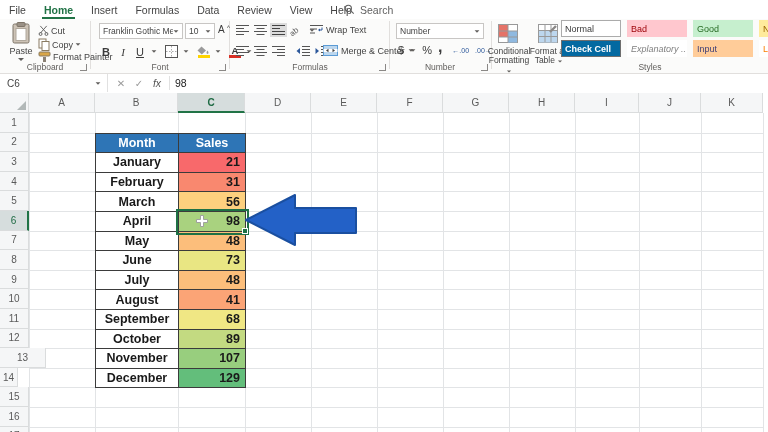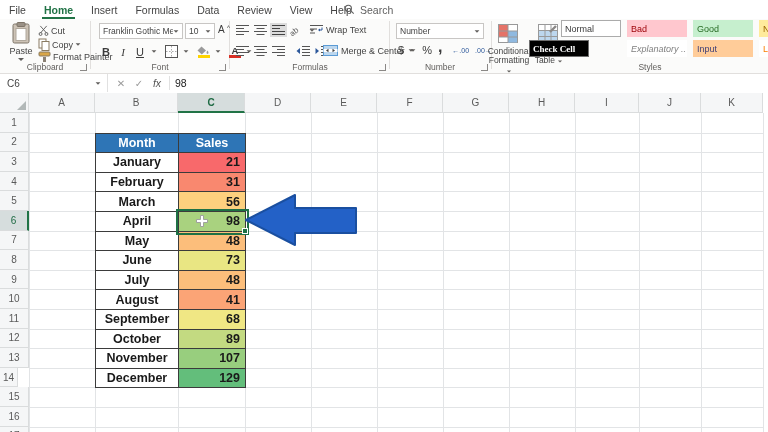--- a/index.html
+++ b/index.html
@@ -296,21 +296,21 @@
       </svg>
     </div>
     <div class="grp-label" style="left:528px;top:27px;width:42px;color:#444;">Format as</div>
     <div class="grp-label" style="left:528px;top:36px;width:42px;color:#444;"><span>Table</span> <span class="tri" style="transform:scale(.7)"></span></div>
     <div id="gallery"></div>
     <div class="grp-label" style="left:620px;top:43px;width:60px;">Styles</div>
   <div class="gal" style="left: 561px; top: 1px; background: rgb(255, 255, 255); color: rgb(59, 59, 59); border-color: rgb(171, 171, 171); font-weight: normal; font-style: normal;">Normal</div>
       <div class="gal" style="left: 627px; top: 1px; background: rgb(255, 199, 206); color: rgb(156, 0, 6); border-color: transparent; font-weight: normal; font-style: normal;">Bad</div>
       <div class="gal" style="left: 693px; top: 1px; background: rgb(198, 239, 206); color: rgb(39, 107, 36); border-color: transparent; font-weight: normal; font-style: normal;">Good</div>
       <div class="gal" style="left: 759px; top: 1px; background: rgb(255, 235, 156); color: rgb(156, 101, 0); border-color: transparent; font-weight: normal; font-style: normal;">Ne</div>
-      <div class="gal" style="left: 529px; top: 21px; background: #000000; color: rgb(255, 255, 255); border-color: rgb(110, 110, 110); font-weight: bold; font-style: normal; font-family: Liberation Serif, serif;">Check Cell</div>
+      <div class="gal" style="left: 561px; top: 21px; background: #0369a1; color: rgb(255, 255, 255); border-color: rgb(110, 110, 110); font-weight: bold; font-style: normal;">Check Cell</div>
       <div class="gal" style="left: 627px; top: 21px; background: rgb(255, 255, 255); color: rgb(127, 127, 127); border-color: transparent; font-weight: normal; font-style: italic;">Explanatory ...</div>
       <div class="gal" style="left: 693px; top: 21px; background: rgb(255, 204, 153); color: rgb(63, 63, 118); border-color: transparent; font-weight: normal; font-style: normal;">Input</div>
       <div class="gal" style="left: 759px; top: 21px; background: rgb(255, 255, 255); color: rgb(250, 125, 0); border-color: transparent; font-weight: normal; font-style: normal;">Lin</div>
     </div>
 
   <div id="fbar">
     <div id="namebox">
       <span style="flex:1">C6</span>
       <span class="tri" style="margin-right:6px;transform:scale(.8)"></span>
     </div>
@@ -371,21 +371,21 @@
       <div class="rowhead" style="left: 0px; top: 59.2px; width: 29px; height: 19.6px;">3</div>
       <div class="rowhead" style="left: 0px; top: 78.8px; width: 29px; height: 19.6px;">4</div>
       <div class="rowhead" style="left: 0px; top: 98.4px; width: 29px; height: 19.6px;">5</div>
       <div class="rowhead" style="left: 0px; top: 118px; width: 29px; height: 19.6px; background: rgb(214, 221, 221); border-right: 2px solid rgb(33, 115, 70); color: rgb(30, 106, 67);">6</div>
       <div class="rowhead" style="left: 0px; top: 137.6px; width: 29px; height: 19.6px;">7</div>
       <div class="rowhead" style="left: 0px; top: 157.2px; width: 29px; height: 19.6px;">8</div>
       <div class="rowhead" style="left: 0px; top: 176.8px; width: 29px; height: 19.6px;">9</div>
       <div class="rowhead" style="left: 0px; top: 196.4px; width: 29px; height: 19.6px;">10</div>
       <div class="rowhead" style="left: 0px; top: 216px; width: 29px; height: 19.6px;">11</div>
       <div class="rowhead" style="left: 0px; top: 235.6px; width: 29px; height: 19.6px;">12</div>
-      <div class="rowhead" style="left: 0px; top: 255.2px; width: 29px; height: 19.6px;">13</div>
+      <div class="rowhead" style="left: 0px; top: 255.2px; width: 46px; height: 19.6px;">13</div>
       <div class="rowhead" style="left: 0px; top: 274.8px; width: 18px; height: 19.6px;">14</div>
       <div class="rowhead" style="left: 0px; top: 294.4px; width: 29px; height: 19.6px;">15</div>
       <div class="rowhead" style="left: 0px; top: 314px; width: 29px; height: 19.6px;">16</div>
       <div class="rowhead" style="left: 0px; top: 333.6px; width: 29px; height: 19.6px;">17</div>
       <div id="tablewrap" style="left: 95px; top: 39.6px; grid-template-columns: 83px 67px; grid-auto-rows: 19.6px;">
         <div class="tcell mon" style="background: rgb(46, 117, 182); color: rgb(255, 255, 255);">Month</div>
         <div class="tcell mon" style="background: rgb(46, 117, 182); color: rgb(255, 255, 255);">Sales</div>
         <div class="tcell mon">January</div>
         <div class="tcell sal" style="background: rgb(248, 105, 107);">21</div>
         <div class="tcell mon">February</div>

